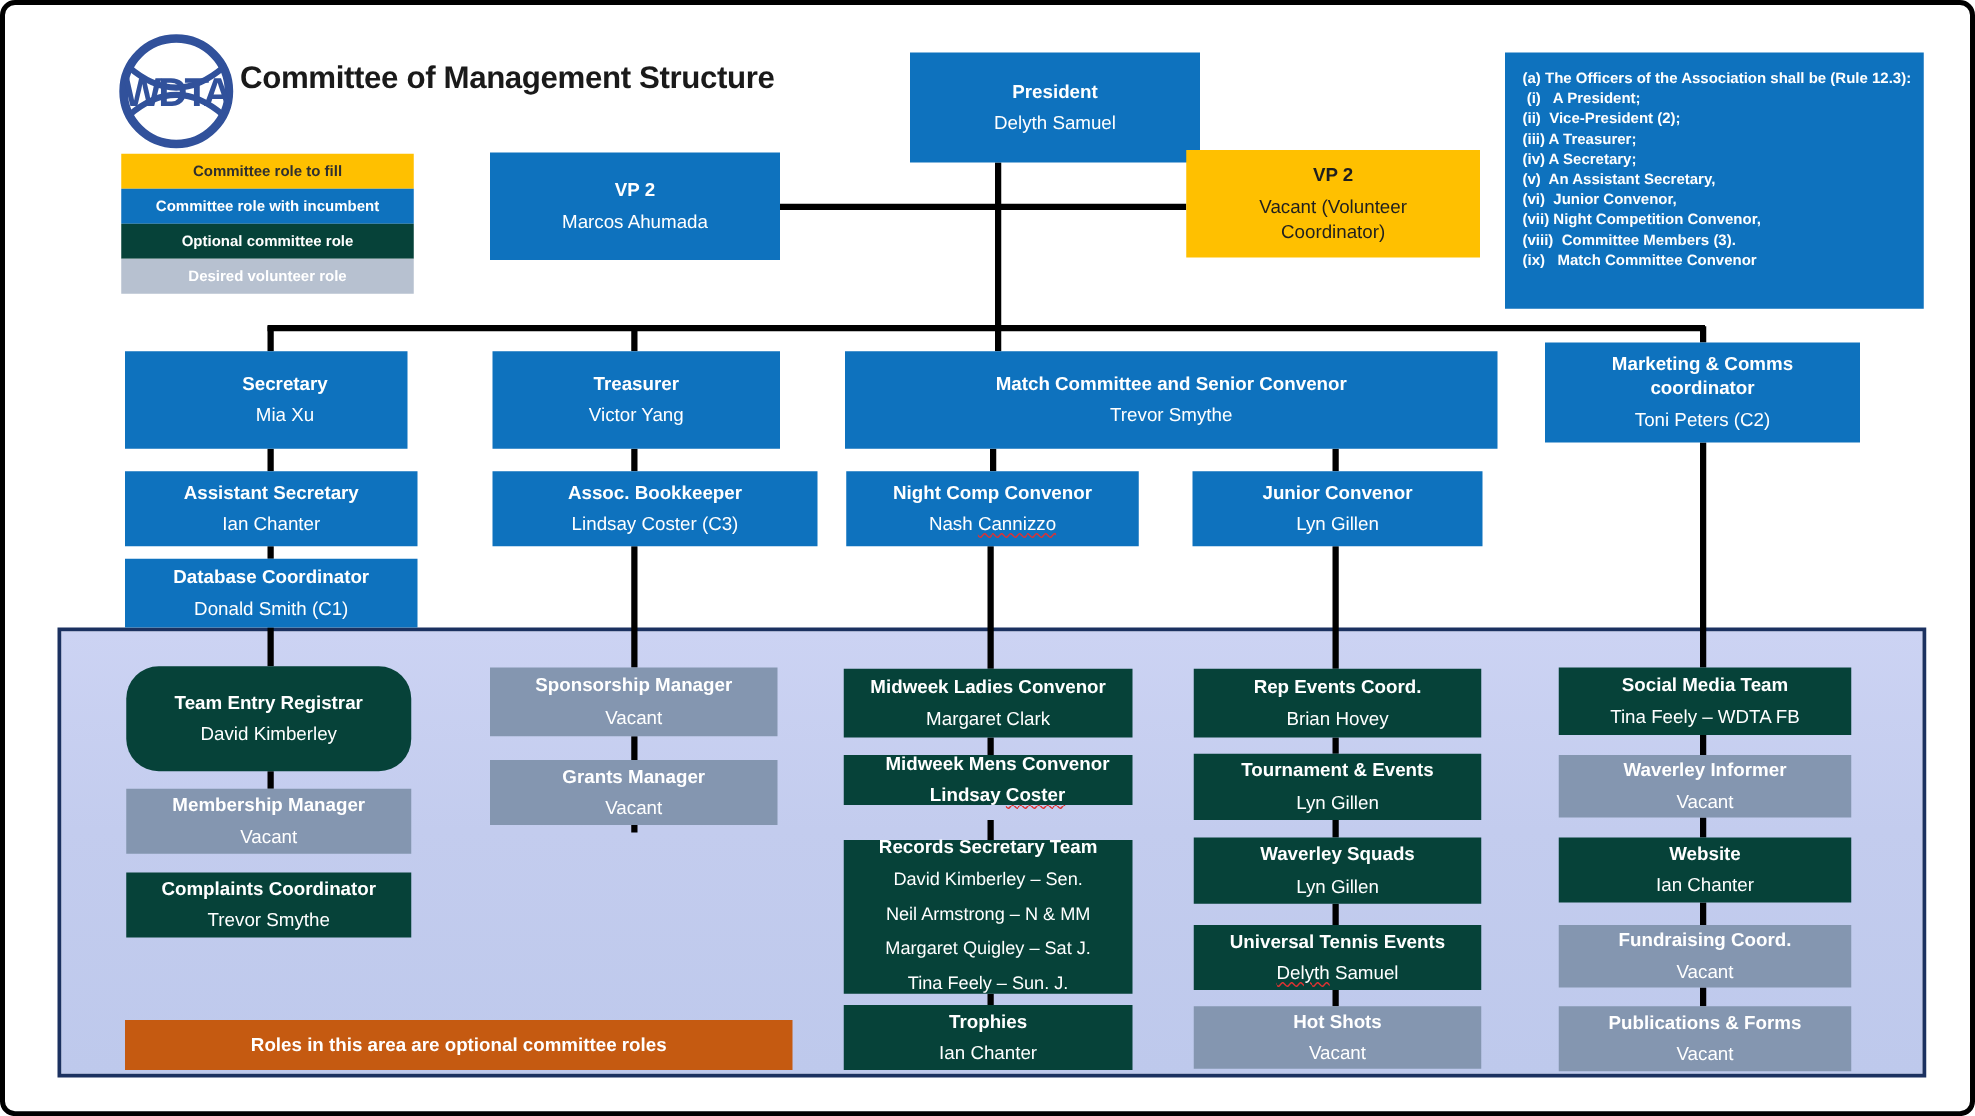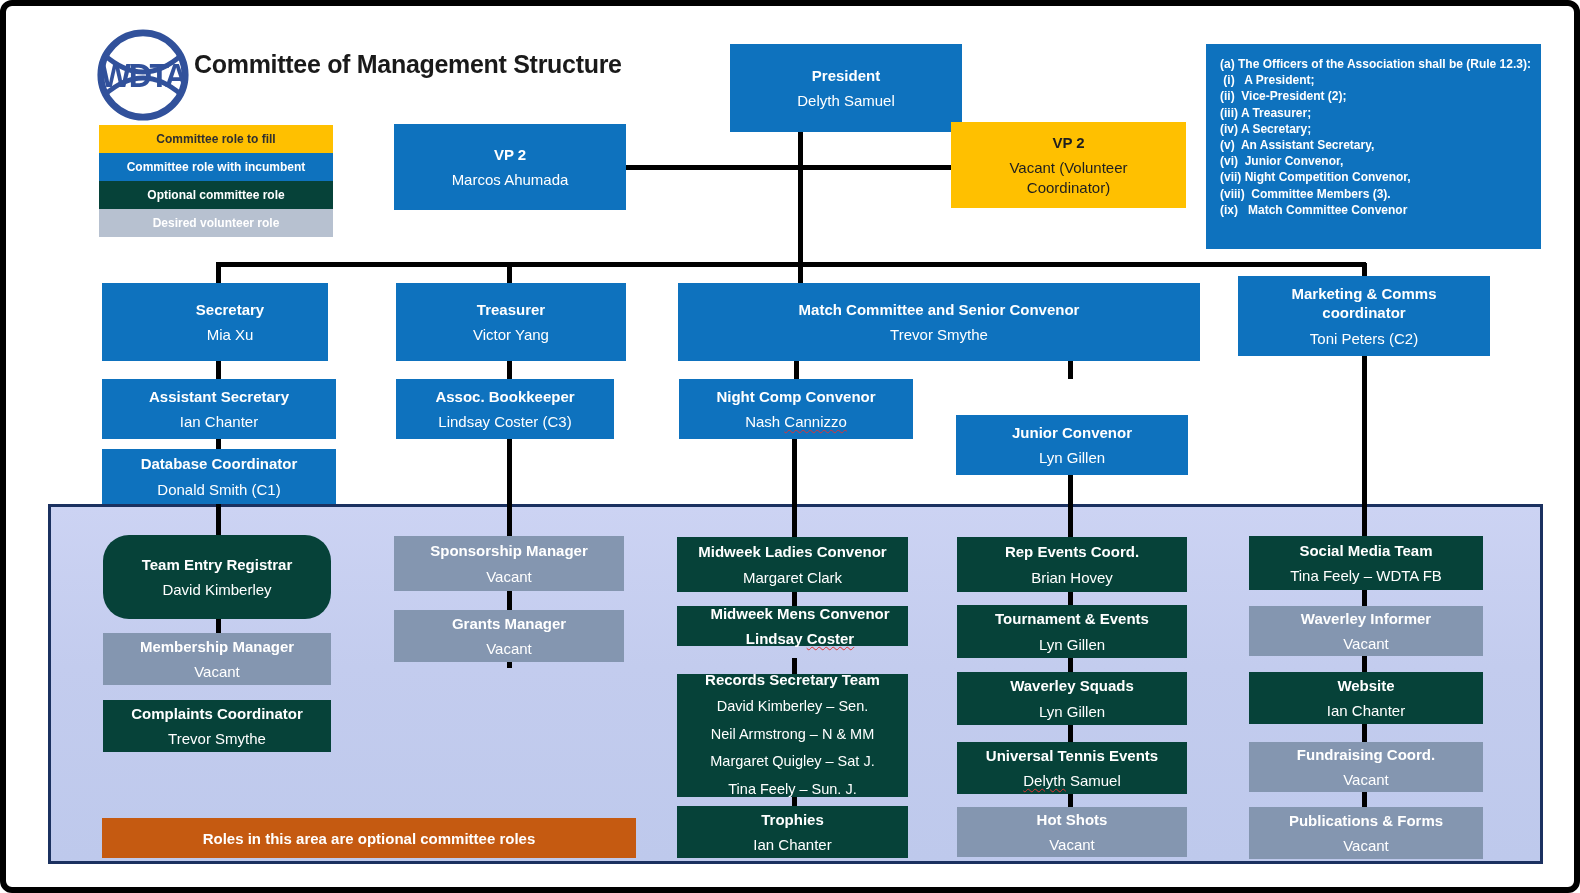--- a/index.html
+++ b/index.html
@@ -1,16 +1,16 @@
 <!DOCTYPE html>
 <html style="--blue: #0e72be; --yellow: #ffc000; --green: #064239; --gray: #8496b0; --legendgray: #b7c1d0; --orange: #c55a11; --navy: #1b3160; --logo: #31519b;"><head>
 <meta charset="utf-8">
 <style>
   html,body{margin:0;padding:0;background:#fff;font-family:"Liberation Sans","DejaVu Sans",sans-serif;}
-  #page{position:relative;width:1580px;height:893px;background:#fff;border:6px solid #000000;
+  #page{position:relative;width:1580px;height:893px;background:#fff;border:4px solid #000000;
         border-radius:12px;box-sizing:border-box;overflow:hidden;}
   
   #logo{position:absolute;left:88px;top:20px;}
   #page-title{position:absolute;left:188px;top:44px;font-size:25px;font-weight:bold;color:#1a1a1a;letter-spacing:-0.3px;}
   
   #legend{position:absolute;left:93px;top:119px;width:234px;}
   .legend-item{height:28px;display:flex;align-items:center;justify-content:center;
                font-size:12px;font-weight:bold;color:#fff;}
   
   #rules-box{position:absolute;left:1200px;top:38px;width:335px;height:205px;box-sizing:border-box;
@@ -137,29 +137,29 @@
         <div class="node-name">Trevor Smythe</div>
       </div>
       <div class="org-node v-blue" style="left: 1232px; top: 270px; width: 252px; height: 80px;">
         <div class="node-title" style="max-width: 200px;">Marketing &amp; Comms coordinator</div>
         <div class="node-name">Toni Peters (C2)</div>
       </div>
       <div class="org-node v-blue" style="left: 96px; top: 373px; width: 234px; height: 60px;">
         <div class="node-title">Assistant Secretary</div>
         <div class="node-name">Ian Chanter</div>
       </div>
-      <div class="org-node v-blue" style="left: 390px; top: 373px; width: 218px; height: 60px;">
+      <div class="org-node v-blue" style="left: 390px; top: 373px; width: 260px; height: 60px;">
         <div class="node-title">Assoc. Bookkeeper</div>
         <div class="node-name">Lindsay Coster (C3)</div>
       </div>
       <div class="org-node v-blue" style="left: 673px; top: 373px; width: 234px; height: 60px;">
         <div class="node-title">Night Comp Convenor</div>
         <div class="node-name">Nash <span class="wavy">Cannizzo</span></div>
       </div>
-      <div class="org-node v-blue" style="left: 950px; top: 373px; width: 232px; height: 60px; margin-top: 36px;">
+      <div class="org-node v-blue" style="left: 950px; top: 373px; width: 232px; height: 60px;">
         <div class="node-title">Junior Convenor</div>
         <div class="node-name">Lyn Gillen</div>
       </div>
       <div class="org-node v-blue" style="left: 96px; top: 443px; width: 234px; height: 55px;">
         <div class="node-title">Database Coordinator</div>
         <div class="node-name">Donald Smith (C1)</div>
       </div>
       <div class="org-node v-green" style="left: 97px; top: 529px; width: 228px; height: 84px; border-radius: 26px;">
         <div class="node-title">Team Entry Registrar</div>
         <div class="node-name">David Kimberley</div>

